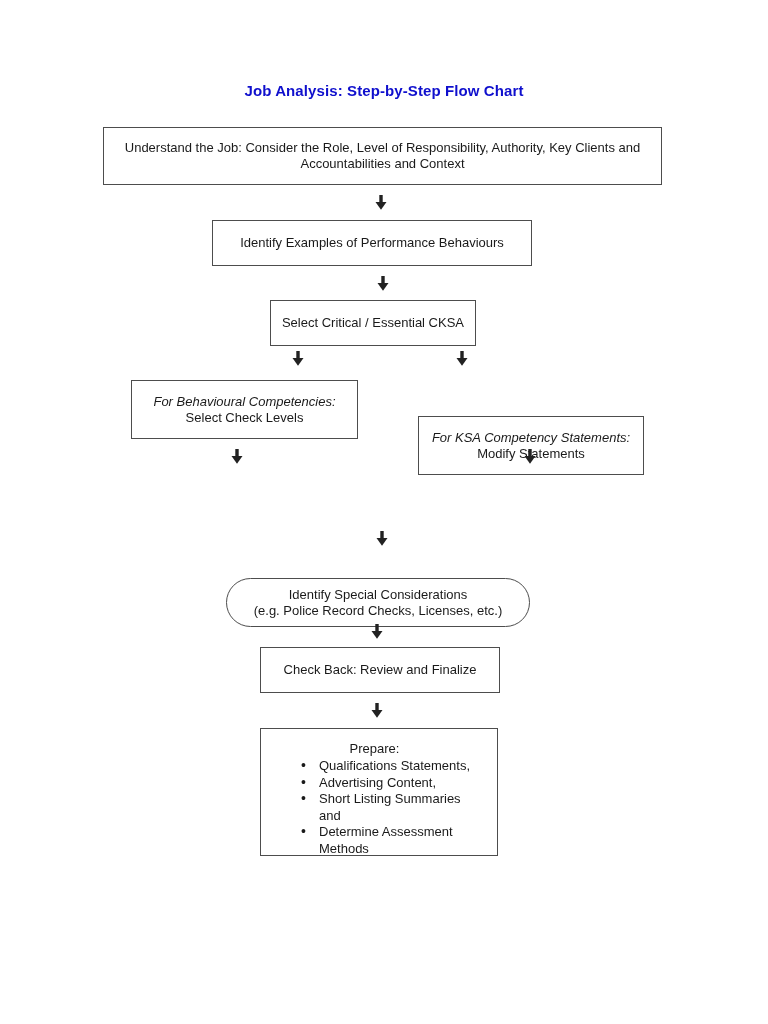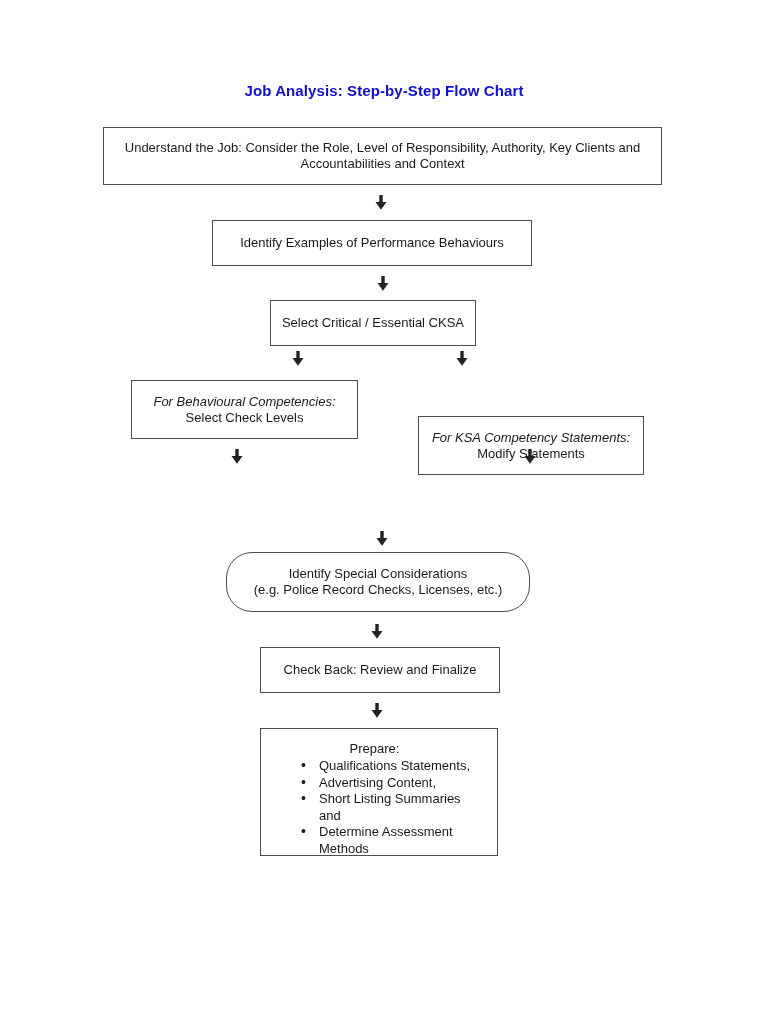--- a/index.html
+++ b/index.html
@@ -20,21 +20,21 @@
   .arrow{position:absolute;width:12px;height:15px;}
   .arrow svg{display:block;width:12px;height:15px;}
 
   
   #n-understand{left:103px;top:127px;width:559px;height:58px;text-align:right;}
   #n-performance{left:212px;top:220px;width:320px;height:46px;}
   #n-cksa{left:270px;top:300px;width:206px;height:46px;}
   #n-behavioural{left:131px;top:380px;width:227px;height:59px;}
   #n-ksa{left:418px;top:380px;width:226px;height:59px;margin-top:36px;}
   #n-qualifications{left:192px;top:474px;width:385px;height:46px;}
-  #n-special{left:226px;top:552px;width:304px;height:60px;border-radius:26px;}
+  #n-special{left:226px;top:578px;width:304px;height:49px;border-radius:26px;}
   #n-checkback{left:260px;top:647px;width:240px;height:46px;}
   #n-prepare{
     left:260px;top:728px;width:238px;height:128px;
     justify-content:flex-start;align-items:stretch;padding:12px 15px 8px 6px;
   }
   #n-prepare .heading{text-align:center;margin-bottom:1px;}
   #n-prepare ul{list-style:none;margin:0;padding:0 0 0 32px;text-align:left;}
   #n-prepare li{position:relative;padding-left:20px;line-height:16.5px;}
   #n-prepare li::before{content:"\2022";position:absolute;left:2px;top:-1px;font-size:14px;}
   #n-prepare li .wrap-narrow{display:inline-block;max-width:150px;vertical-align:top;}

